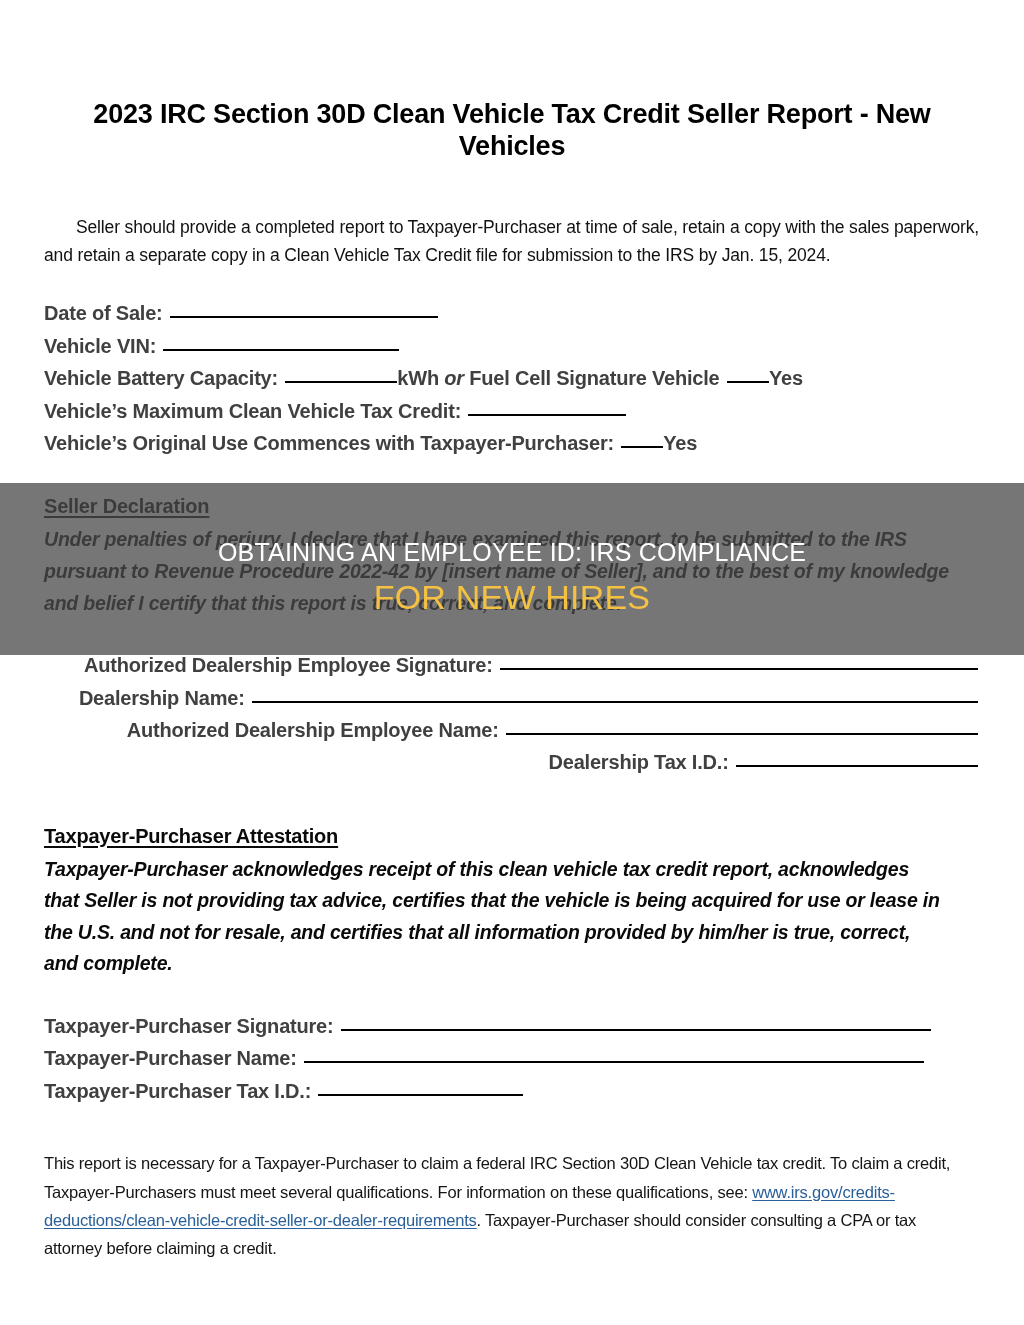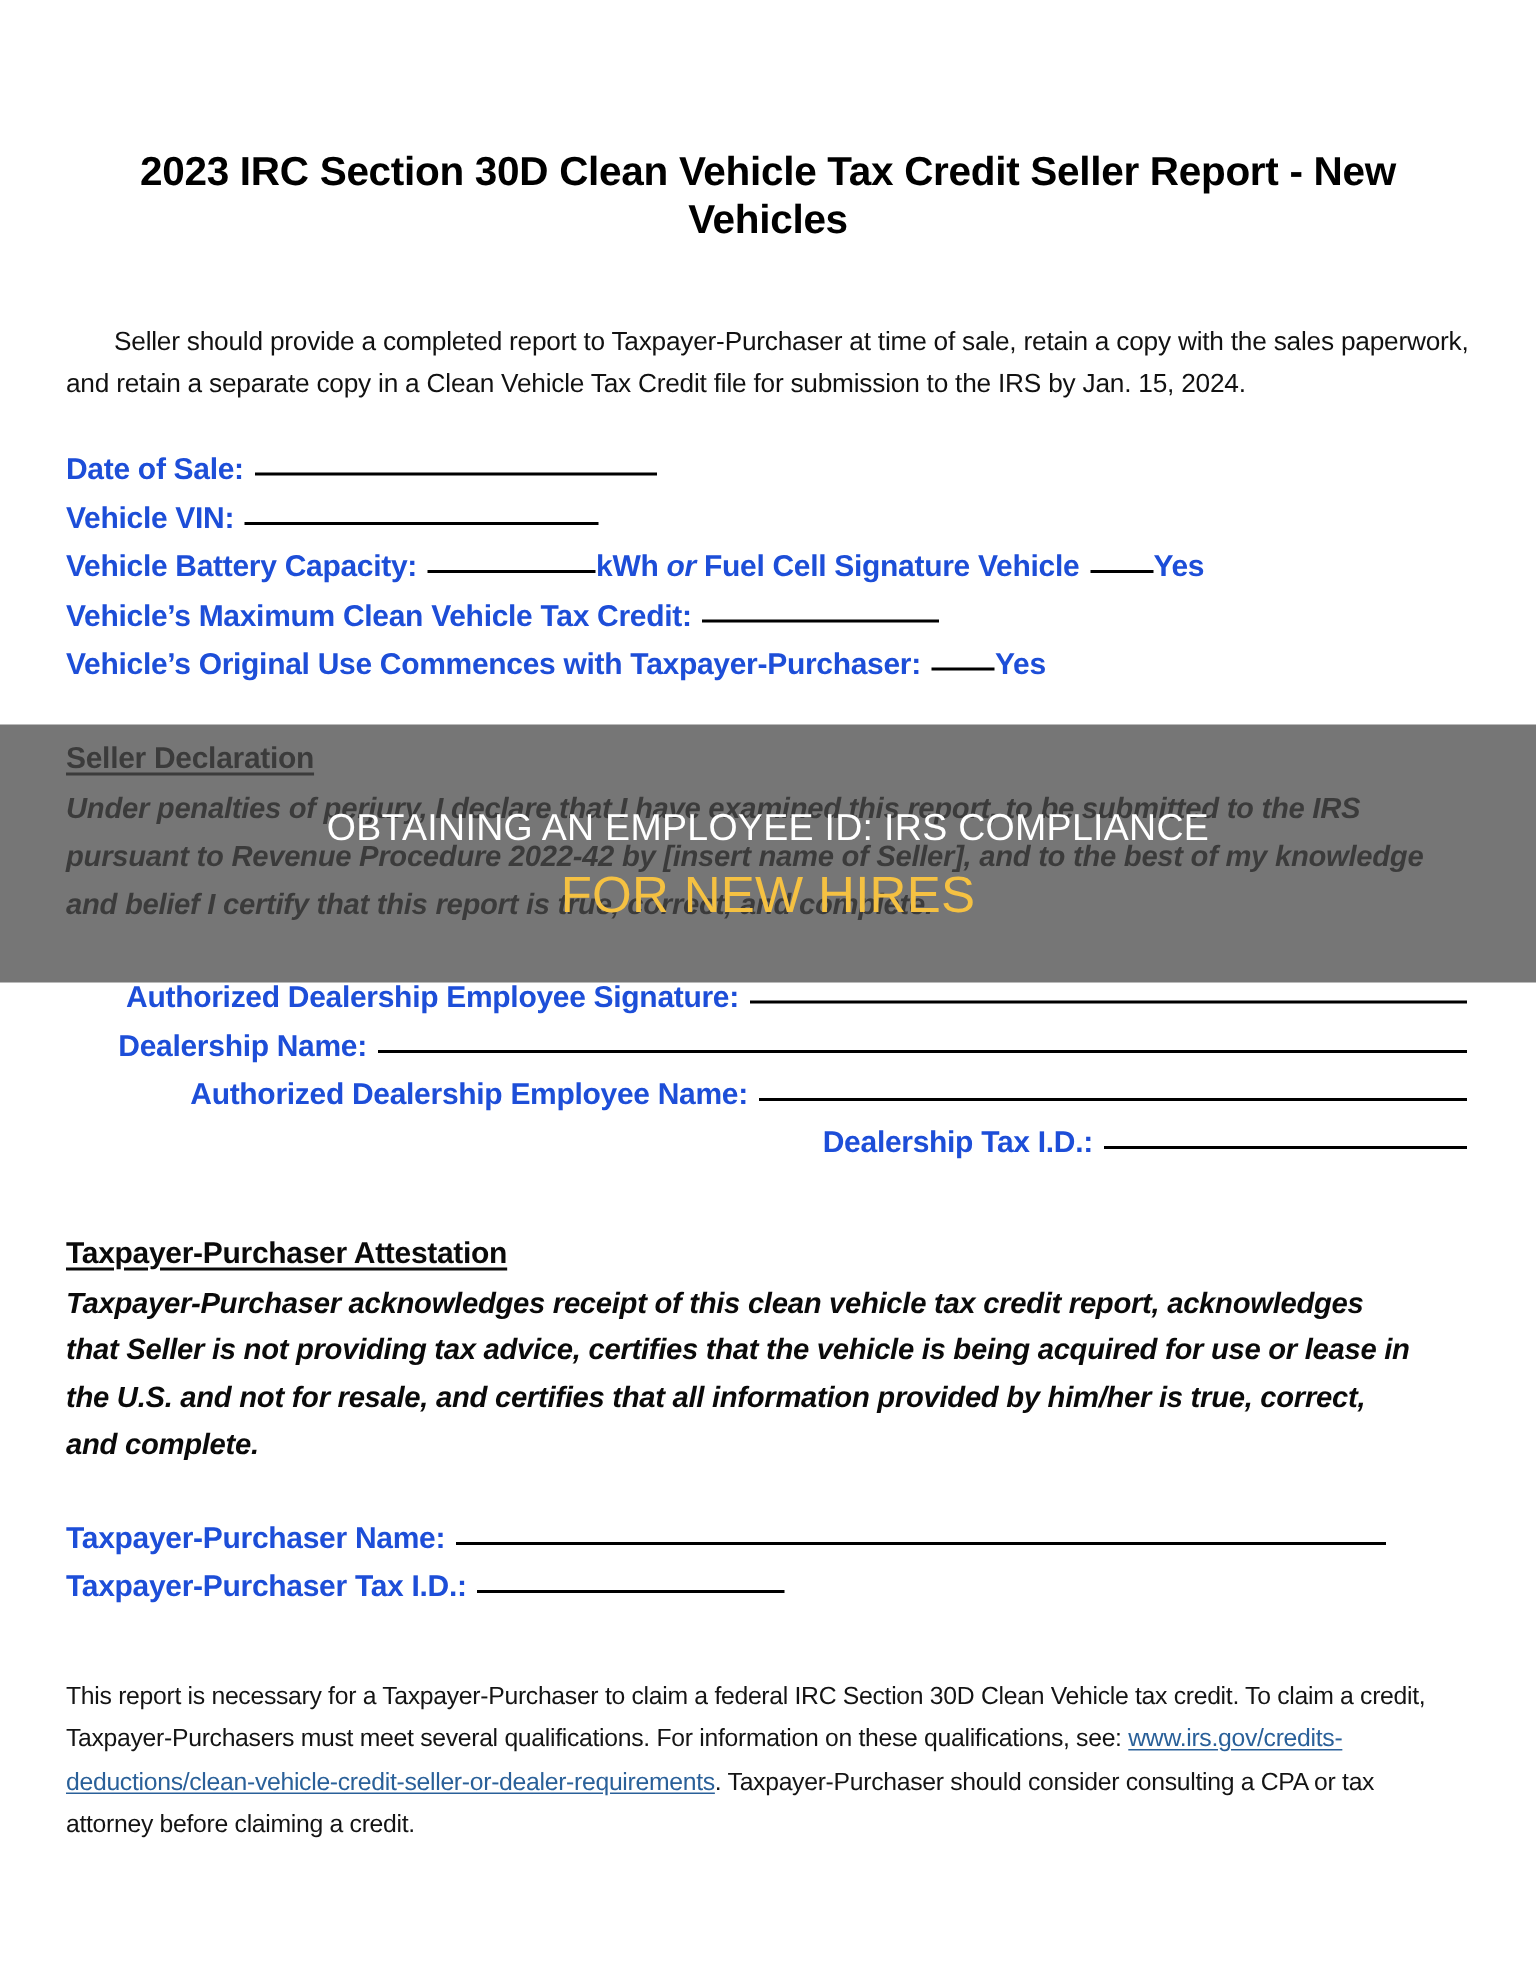--- a/index.html
+++ b/index.html
@@ -47,21 +47,21 @@
     letter-spacing: -0.15px;
   }
 
   
   .field-block {
     padding-top: 28px;
   }
   .field-row {
     font-size: 20px;
     font-weight: bold;
-    color: #1d4ed8;
+    color: #404040;
     line-height: 1.62;
     white-space: nowrap;
     letter-spacing: -0.2px;
   }
   .field-row .lbl { }
   .blank {
     display: inline-block;
     border-bottom: 2.2px solid #000;
     vertical-align: 2px;
     margin: 0 2px;
@@ -224,20 +224,24 @@
       </div>
     </div>
 
     <div class="attest-block">
       <div class="section-head">Taxpayer-Purchaser Attestation</div>
       <p class="attest-body">Taxpayer-Purchaser acknowledges receipt of this clean vehicle tax credit report, acknowledges that Seller is not providing tax advice, certifies that the vehicle is being acquired for use or lease in the U.S. and not for resale, and certifies that all information provided by him/her is true, correct, and complete.</p>
     </div>
 
     <div class="tp-sig-block">
       <div class="field-row">
+        <span class="lbl">Taxpayer-Purchaser Signature:</span>
+        <span class="blank w-tpsig"></span>
+      </div>
+      <div class="field-row">
         <span class="lbl">Taxpayer-Purchaser Name:</span>
         <span class="blank w-tpname"></span>
       </div>
       <div class="field-row">
         <span class="lbl">Taxpayer-Purchaser Tax I.D.:</span>
         <span class="blank w-tptax"></span>
       </div>
     </div>
 
     <p class="footer">

